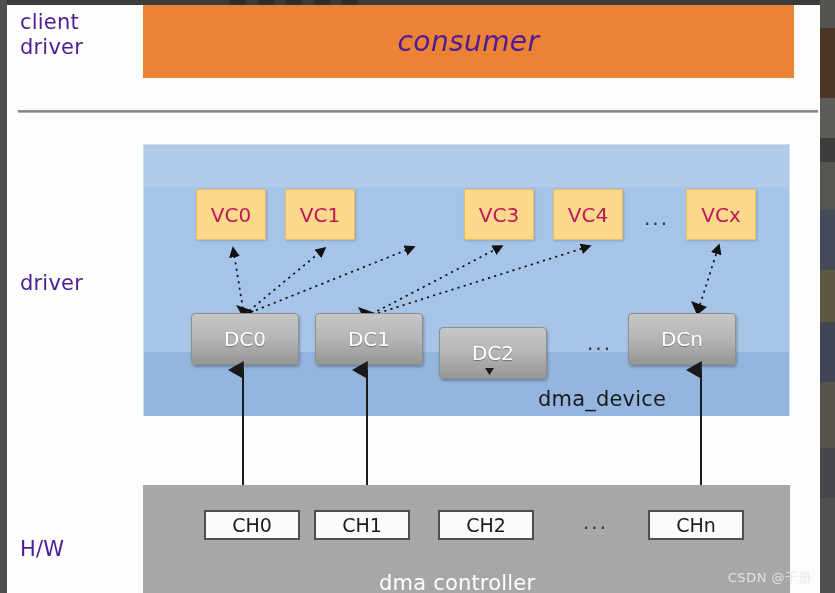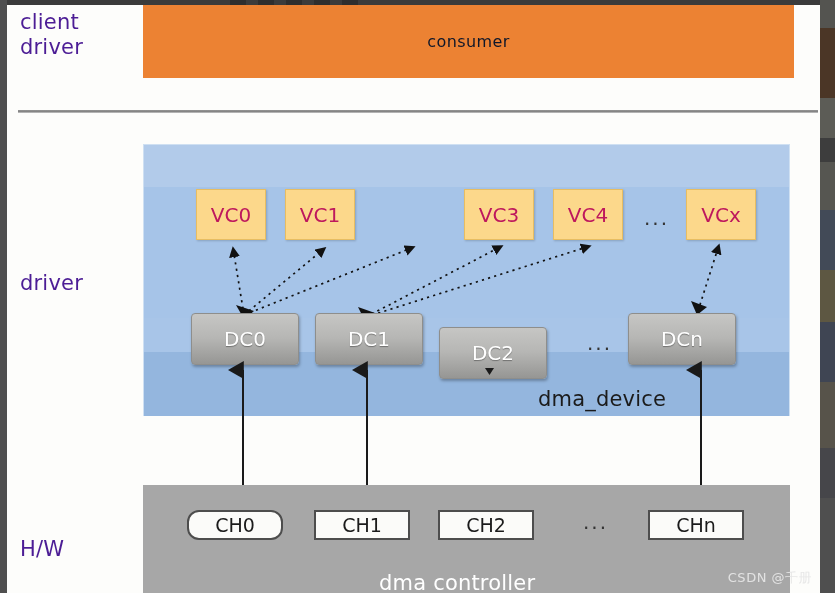--- a/index.html
+++ b/index.html
@@ -55,23 +55,24 @@
   .consumer-bar {
     position: absolute;
     left: 136px; top: 0px;
     width: 651px; height: 73px;
     background: #ec8233;
     display: flex;
     align-items: center;
     justify-content: center;
   }
   .consumer-bar .lbl {
-    color: #0f172a;
-    font-size: 16px;
+    color: #4c1d95;
+    font-size: 28px;
     letter-spacing: .4px;
+    font-style: italic;
   }
 
   .divider {
     position: absolute;
     left: 11px; top: 105px;
     width: 800px; height: 3px;
     background: linear-gradient(to bottom,#9a9a9a 0,#7e7e7e 45%,#c9c9c9 100%);
   }
 
   
@@ -187,21 +188,21 @@
     top: 25px;
     background: #fbfbf9;
     border: 2px solid #4d4d4d;
     box-sizing: border-box;
     display: flex;
     align-items: center;
     justify-content: center;
     color: #1b1b1b;
     font-size: 19px;
   }
-  .ch-0 { left: 44px; border-radius: 12px; }
+  .ch-0 { left: 61px; }
   .ch-1 { left: 171px; justify-content: center; }
   .ch-2 { left: 295px; }
   .ch-n { left: 505px; }
 
   
   .ovl {
     position: absolute;
     left: 0; top: 0;
     width: 813px; height: 588px;
     pointer-events: none;

